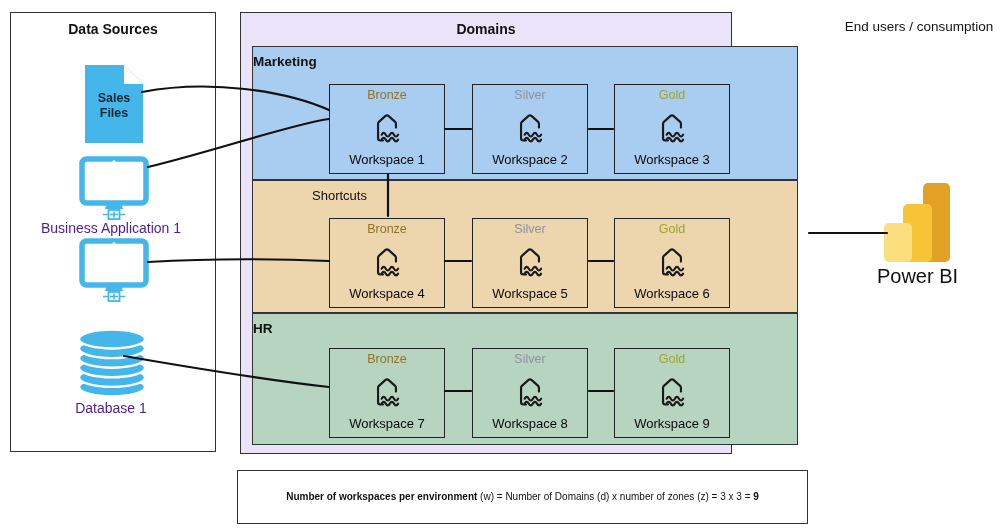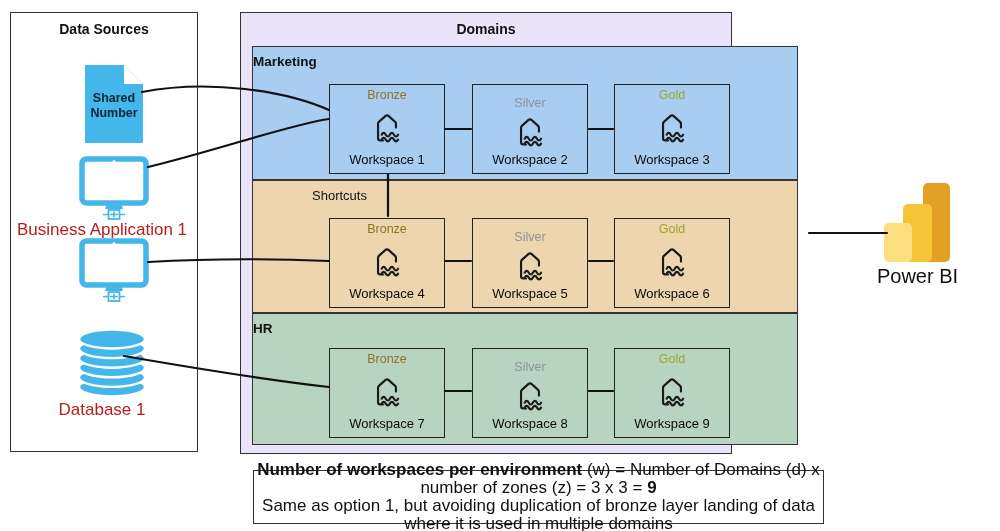--- a/index.html
+++ b/index.html
@@ -2,61 +2,61 @@
 <html style="--bronze: #8F7425; --silver: #8D949C; --gold: #9EA62A; --icon-blue: #45B6E9; --domains-bg: #EAE3F9; --marketing-bg: #A9CCF1; --sales-bg: #EDD5AE; --hr-bg: #B7D4C1; --pbi-1: #FBDF7E; --pbi-2: #F7C337; --pbi-3: #E2A025;"><head>
 <meta charset="utf-8">
 <style>
   html,body{margin:0;padding:0;background:#fff;}
   .canvas{position:relative;width:1000px;height:531px;background:#fff;
           font-family:"Liberation Sans",sans-serif;color:#111;overflow:hidden;}
   .panel{position:absolute;background:#fff;border:1.6px solid #333;box-sizing:border-box;}
   .panel-title{position:absolute;top:8px;left:0;right:0;text-align:center;
                font-size:14px;font-weight:bold;color:#111;}
   
-  .src-panel{left:10px;top:12px;width:188px;height:440px;}
+  .src-panel{left:10px;top:12px;width:206px;height:440px;}
   .src-icon{position:absolute;}
-  .src-label{position:absolute;left:0;right:4px;text-align:center;font-size:17px;color:#b91c1c;}
+  .src-label{position:absolute;left:0;right:4px;text-align:center;font-size:14px;color:#4c1d95;}
   .doc-text{position:absolute;left:72px;top:78px;width:62px;text-align:center;
             font-size:12.5px;font-weight:bold;color:#0b2535;line-height:15px;}
   
   .dom-panel{left:240px;top:12px;width:492px;height:442px;background:var(--domains-bg);}
   .section{position:absolute;left:11px;width:546px;border:1.5px solid #333;box-sizing:border-box;}
   .sec-title{position:absolute;top:7px;left:0;right:0;text-align:left;
              font-size:13.5px;font-weight:bold;color:#111;}
   .sec-marketing{top:33px;height:134px;background:var(--marketing-bg);}
   .sec-sales{top:167px;height:133px;background:var(--sales-bg);}
   .sec-hr{top:300px;height:132px;background:var(--hr-bg);}
   .wsbox{position:absolute;width:116px;height:90px;border:1.5px solid #222;box-sizing:border-box;
          display:flex;flex-direction:column;align-items:center;justify-content:space-between;
          padding:4px 2px 6px 2px;}
   .col-0{left:76px;}.col-1{left:219px;}.col-2{left:361px;}
   .row-top{top:37px;}
   .zone{font-size:12.5px;line-height:13px;}
   .zone-bronze{color:var(--bronze);}
-  .zone-silver{color:var(--silver);margin-top:8px;}
+  .zone-silver{color:var(--silver);}
   .zone-gold{color:var(--gold);}
   .wsname{font-size:13px;font-weight:normal;color:#0a0a0a;line-height:14px;}
   .lh-icon{display:block;}
   
   .shortcuts{position:absolute;left:312px;top:188px;width:72px;text-align:left;
              font-size:13px;color:#111;}
   
   .endusers{position:absolute;left:838px;top:19px;width:162px;text-align:center;
             font-size:13.5px;color:#111;}
   .powerbi{position:absolute;left:884px;top:183px;width:67px;height:112px;}
   .pbi-bar{position:absolute;border-radius:5px;}
   .pbi-b3{left:39px;top:0;width:27px;height:79px;background:var(--pbi-3);z-index:1;}
   .pbi-b2{left:19px;top:21px;width:29px;height:58px;background:var(--pbi-2);z-index:2;}
   .pbi-b1{left:0;top:40px;width:28px;height:39px;background:var(--pbi-1);z-index:3;}
   .pbi-label{position:absolute;top:82px;left:50%;transform:translateX(-50%);
              font-size:20px;color:#111;white-space:nowrap;}
   
-  .notebox{position:absolute;left:253px;top:470px;width:571px;height:54px;background:#fff;
+  .notebox{position:absolute;left:237px;top:470px;width:571px;height:54px;background:#fff;
            border:1.4px solid #333;box-sizing:border-box;display:flex;flex-direction:column;
-           justify-content:center;text-align:center;font-size:17px;line-height:18px;color:#111;}
+           justify-content:center;text-align:center;font-size:10px;line-height:18px;color:#111;}
   .notebox b{font-weight:bold;}
   
   .overlay{position:absolute;left:0;top:0;z-index:5;pointer-events:none;}
   .conn{stroke:#111;stroke-width:2.2;fill:none;stroke-linecap:round;}
   .blue-stroke{stroke:var(--icon-blue);}
   .blue-fill{fill:var(--icon-blue);}
   .ink{stroke:#1a1a1a;fill:none;stroke-width:2.4;stroke-linecap:round;stroke-linejoin:round;}
 </style>
 </head>
 <body>
@@ -78,21 +78,21 @@
     <path class="conn" d="M 809,233 H 887"></path>
   </svg>
 
   <div class="panel src-panel">
     <div class="panel-title">Data Sources</div>
 
     <svg class="src-icon" style="left:72px;top:50px;" width="62" height="82" viewBox="0 0 62 82">
       <path class="blue-fill" d="M2,2 H41 L60,21 V80 H2 Z"></path>
       <path d="M41,2 L41,21 H60 Z" fill="#ffffff"></path>
     </svg>
-    <div class="doc-text">Shared Number</div>
+    <div class="doc-text">Sales Files</div>
 
     <svg class="src-icon" style="left:68px;top:143px;" width="70" height="66" viewBox="0 0 70 66">
       <rect x="3" y="3" width="64" height="44" rx="4.5" fill="#ffffff" class="blue-stroke" stroke-width="5.5"></rect>
       <circle cx="35" cy="5.6" r="1.4" fill="#ffffff"></circle>
       <path class="blue-fill" d="M28,47 h14 l2,6 h-18 Z"></path>
       <rect x="29.5" y="54" width="11" height="9" fill="#ffffff" class="blue-stroke" stroke-width="1.8"></rect>
       <path class="blue-stroke" stroke-width="1.6" d="M35,55.5 V61.5 M31,58.5 H39 M24,58.5 H29 M41,58.5 H46"></path>
     </svg>
     <div class="src-label" style="top:207px;">Business Application 1</div>
 
@@ -208,28 +208,28 @@
           <path class="ink" d="M14,26.5 q2.3,-4 4.6,0 q2.3,4 4.6,0 q2.3,-4 4.6,0 q2.3,4 4.6,0"></path>
           <path class="ink" d="M14,32 q2.3,-4 4.6,0 q2.3,4 4.6,0 q2.3,-4 4.6,0 q2.3,4 4.6,0"></path>
         </svg>
         <div class="wsname">Workspace 9</div>
       </div>
     </div>
   </div>
 
   <div class="shortcuts">Shortcuts</div>
 
+  <div class="endusers">End users / consumption</div>
 
   <div class="powerbi">
     <div class="pbi-bar pbi-b3"></div>
     <div class="pbi-bar pbi-b2"></div>
     <div class="pbi-bar pbi-b1"></div>
     <div class="pbi-label">Power BI</div>
   </div>
 
   <div class="notebox">
     <div>
       <b>Number of workspaces per environment</b><span> (w) = Number of Domains (d) x number of zones (z) = 3 x 3 = </span><b>9</b>
     </div>
-    <div>Same as option 1, but avoiding duplication of bronze layer landing of data where it is used in multiple domains</div>
   </div>
 
 </div>
 
 </body></html>

